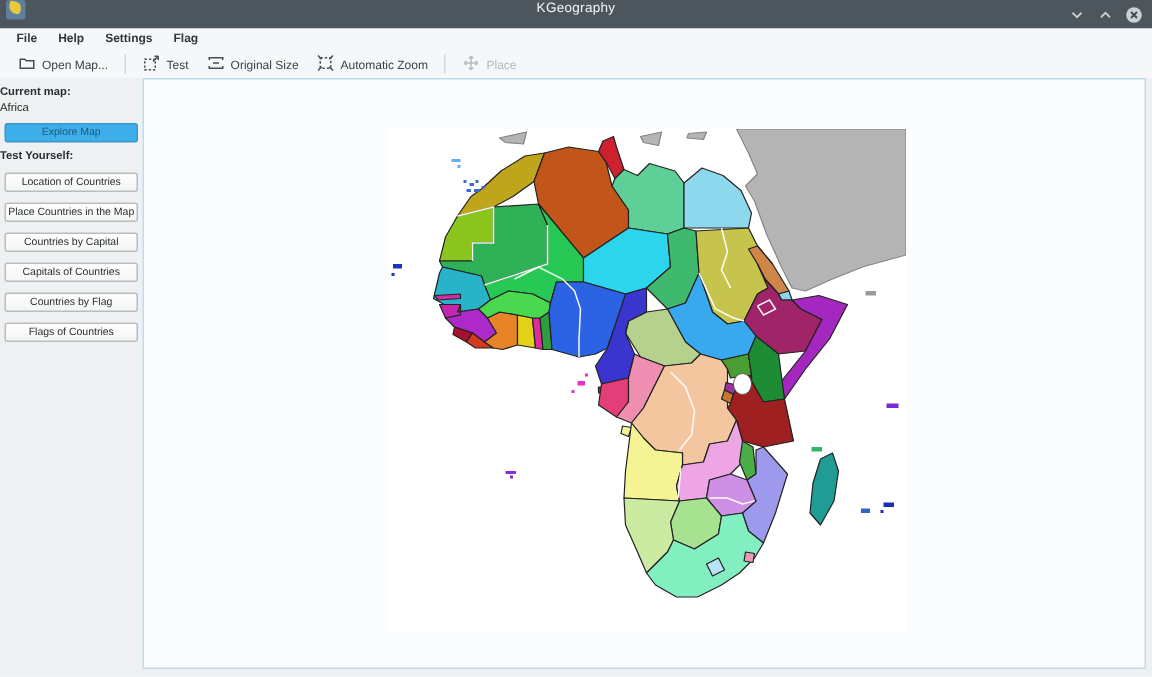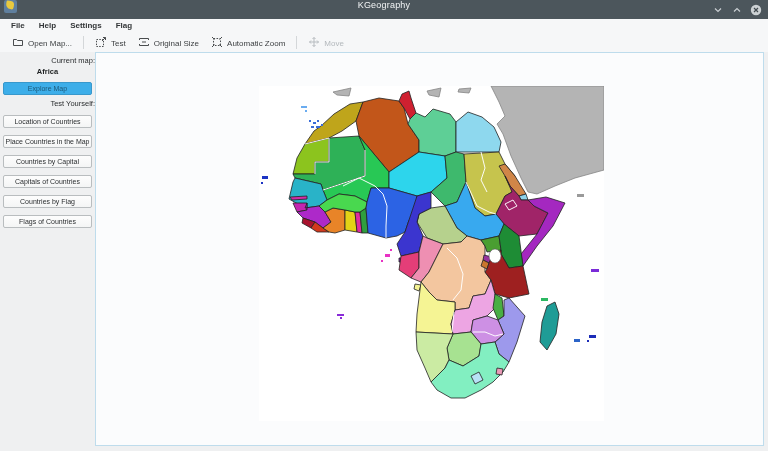--- a/index.html
+++ b/index.html
@@ -27,22 +27,22 @@
   .toolbar { position:absolute; left:0; top:32px; width:768px; height:20px;
     background:#f6f7f8; display:flex; align-items:center; padding-left:6px; }
   .tb-btn { display:flex; align-items:flex-end; gap:4px; font-size:8px; color:#3c3f41;
     padding:2px 6px; border-radius:2px; }
   .tb-btn.disabled { color:#b3b8bc; }
   .tb-sep { width:1px; height:13px; background:#d4d7d9; margin:0 5px; }
   .tb-icon { display:block; }
 
   
   .sidebar { position:absolute; left:0; top:52px; width:95px; bottom:0; background:#eff0f1; }
-  .side-label { font-size:7.5px; color:#2b2e30; text-align:right; margin-top:4px; }
-  .side-value { font-size:7.5px; font-weight:bold; color:#1d2021; text-align:center; margin-top:2px; }
+  .side-label { font-size:7.5px; color:#2b2e30; text-align:left; margin-top:4px;font-weight:bold; }
+  .side-value { font-size:7.5px; font-weight:normal; color:#1d2021; margin-top:2px; }
   .side-btn { display:block; width:89px; margin:0 auto; height:13px; font-size:7px; color:#2b2e30;
     background:linear-gradient(#fdfdfd,#f4f5f5); border:1px solid #b9bdbf; border-radius:2px;
     text-align:center; line-height:11px; }
   .explore { margin-top:6px; background:#3daee9; border:1px solid #3898cc; color:#1d5878; font-weight:normal; }
   .test-label { }
   .quiz { margin-top:7px; }
 
   
   .mapview { position:absolute; left:95px; top:52px; width:669px; height:394px;
     background:#fbfcfd; border:1px solid #bedcec; }
@@ -109,21 +109,21 @@
       <rect x="2.5" y="2.5" width="7" height="7" fill="none" stroke="#4a4d4f" stroke-width="1" stroke-dasharray="1.6,1.4"></rect>
       <path d="M1 1 l2.5 2.5 M11 1 l-2.5 2.5 M1 11 l2.5 -2.5 M11 11 l-2.5 -2.5" stroke="#4a4d4f" stroke-width="1"></path>
     </svg>
     <span>Automatic Zoom</span>
   </div>
   <div class="tb-sep"></div>
   <div class="tb-btn disabled">
     <svg class="tb-icon" width="12" height="12" viewBox="0 0 12 12">
       <path d="M6 1.5 v9 M1.5 6 h9 M6 1.5 l-1.5 1.5 M6 1.5 l1.5 1.5 M6 10.5 l-1.5 -1.5 M6 10.5 l1.5 -1.5 M1.5 6 l1.5 -1.5 M1.5 6 l1.5 1.5 M10.5 6 l-1.5 -1.5 M10.5 6 l-1.5 1.5" fill="none" stroke="#b6bbbf" stroke-width="1"></path>
     </svg>
-    <span>Move</span>
+    <span>Place</span>
   </div>
 </div>
 
 <div class="sidebar">
   <div class="side-label">Current map:</div>
   <div class="side-value">Africa</div>
   <button class="side-btn explore">Explore Map</button>
   <div class="side-label test-label">Test Yourself:</div>
   <button class="side-btn quiz">Location of Countries</button>
   <button class="side-btn quiz">Place Countries in the Map</button>

